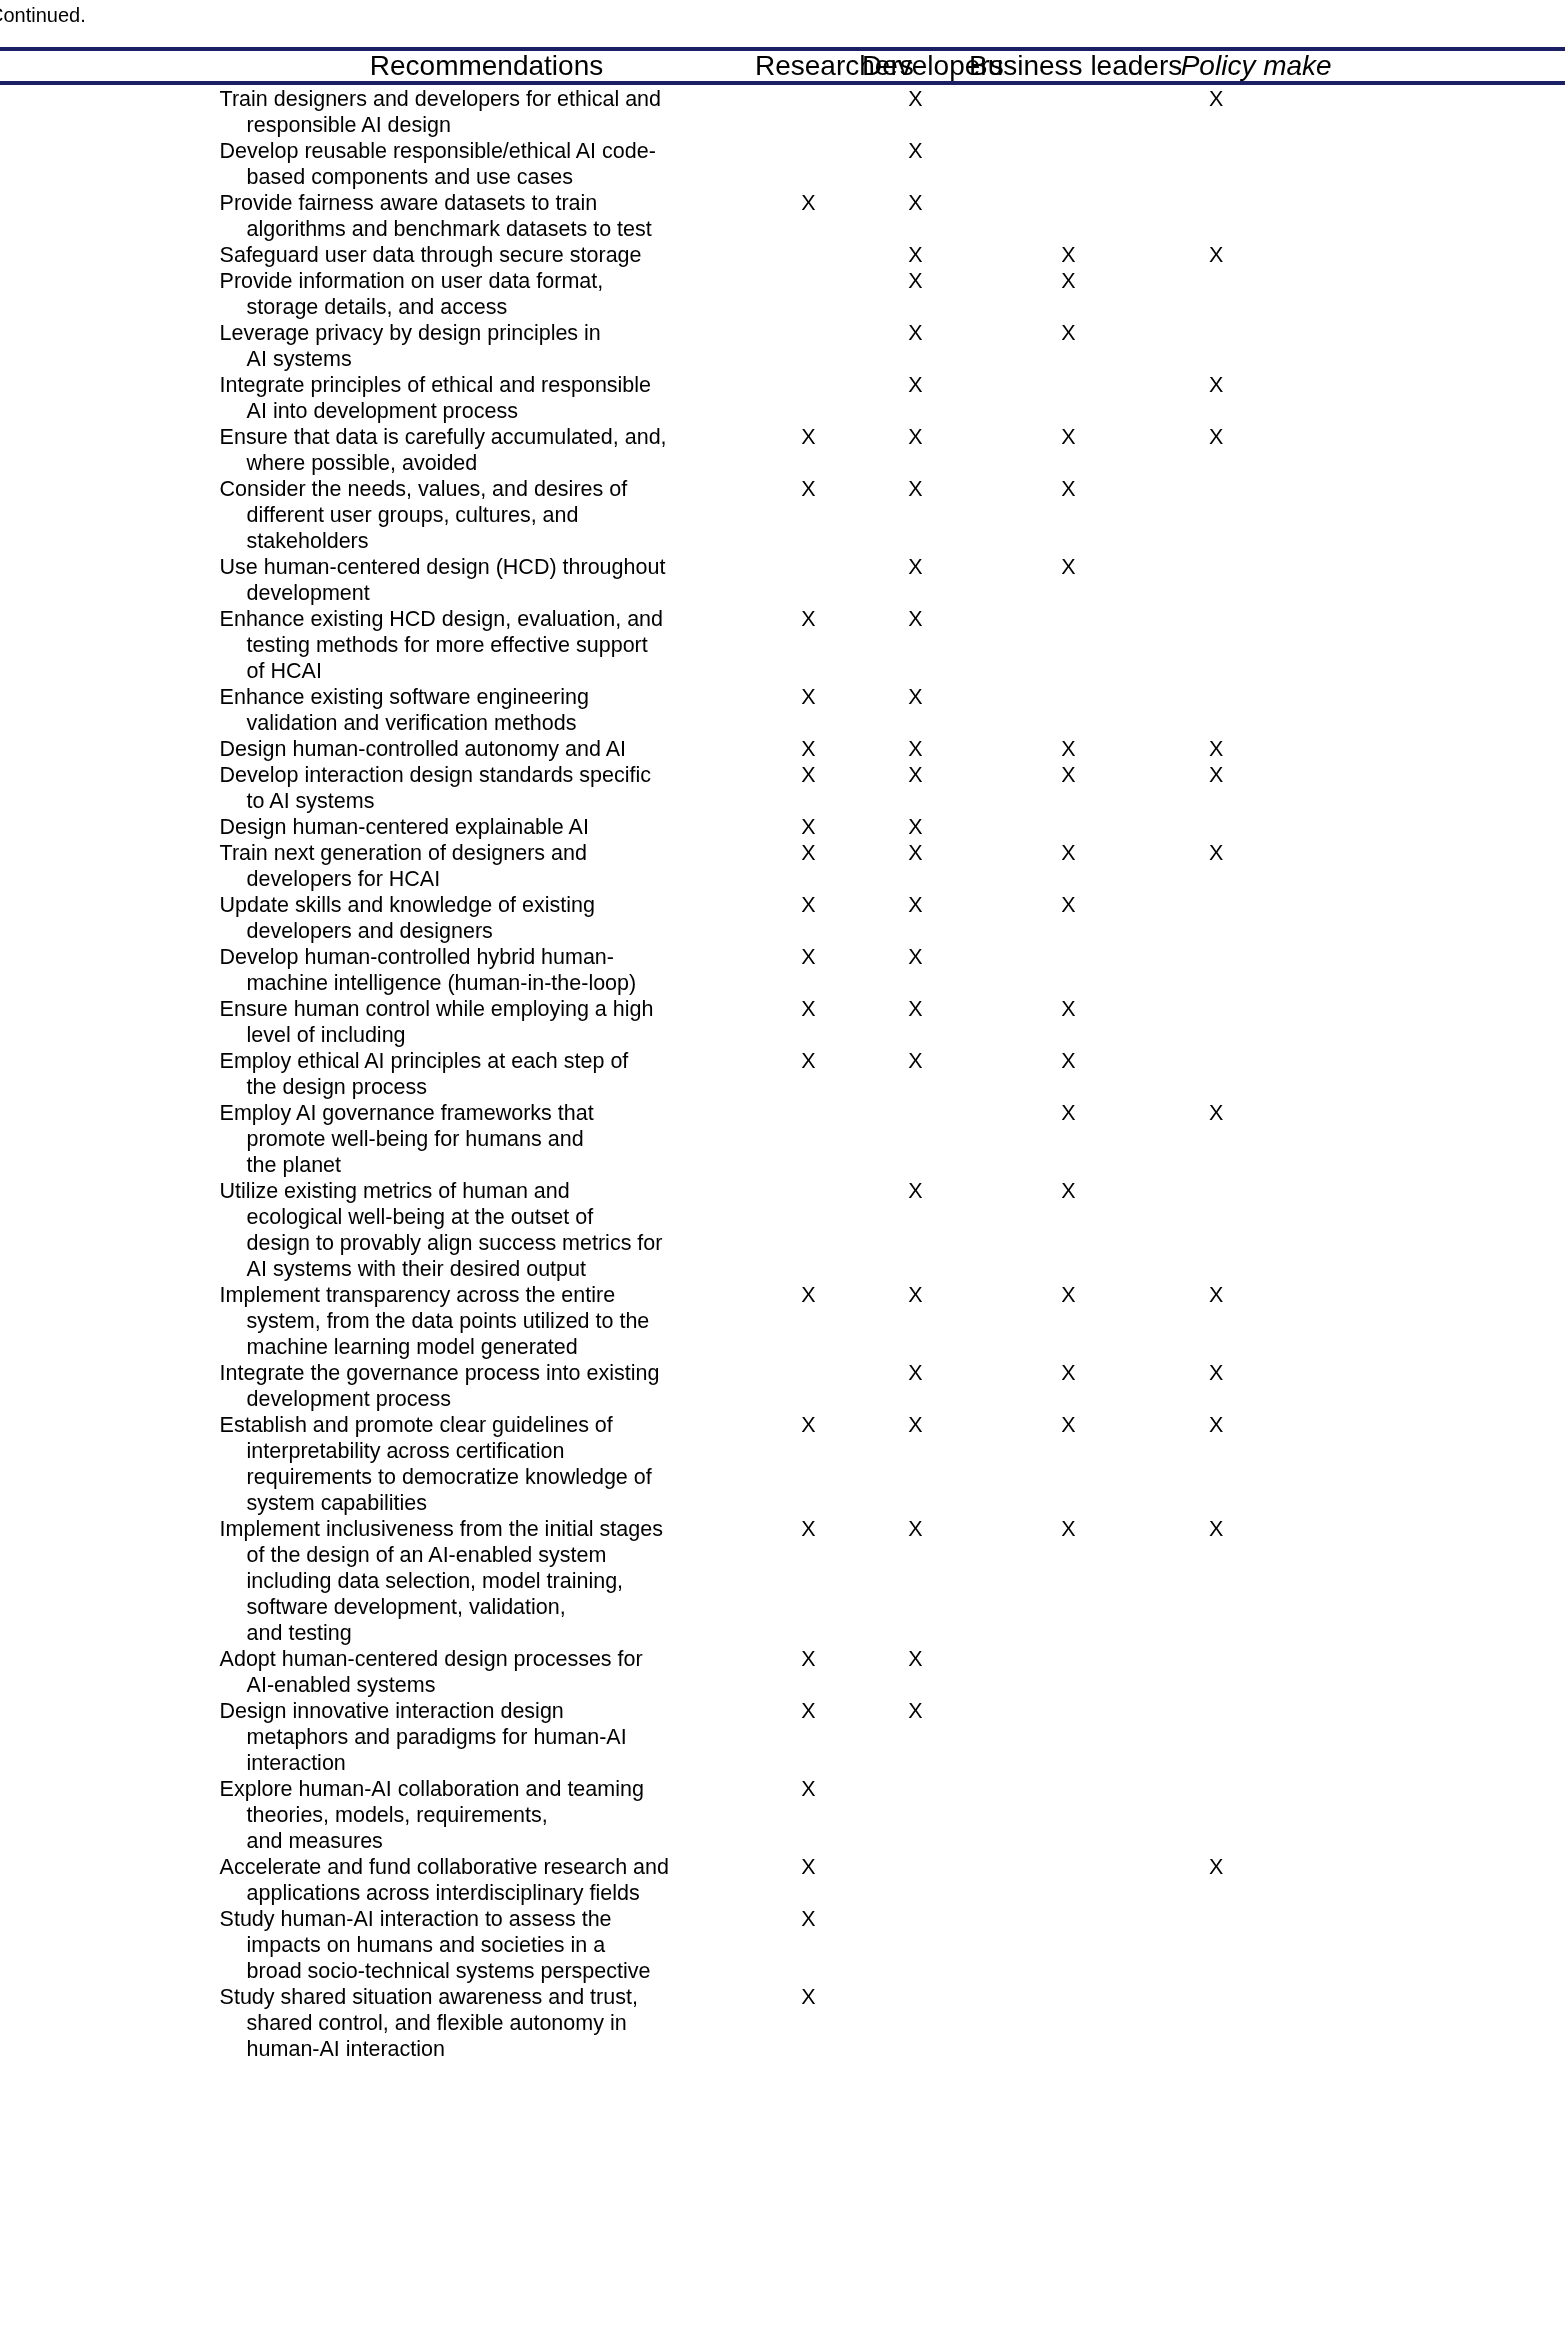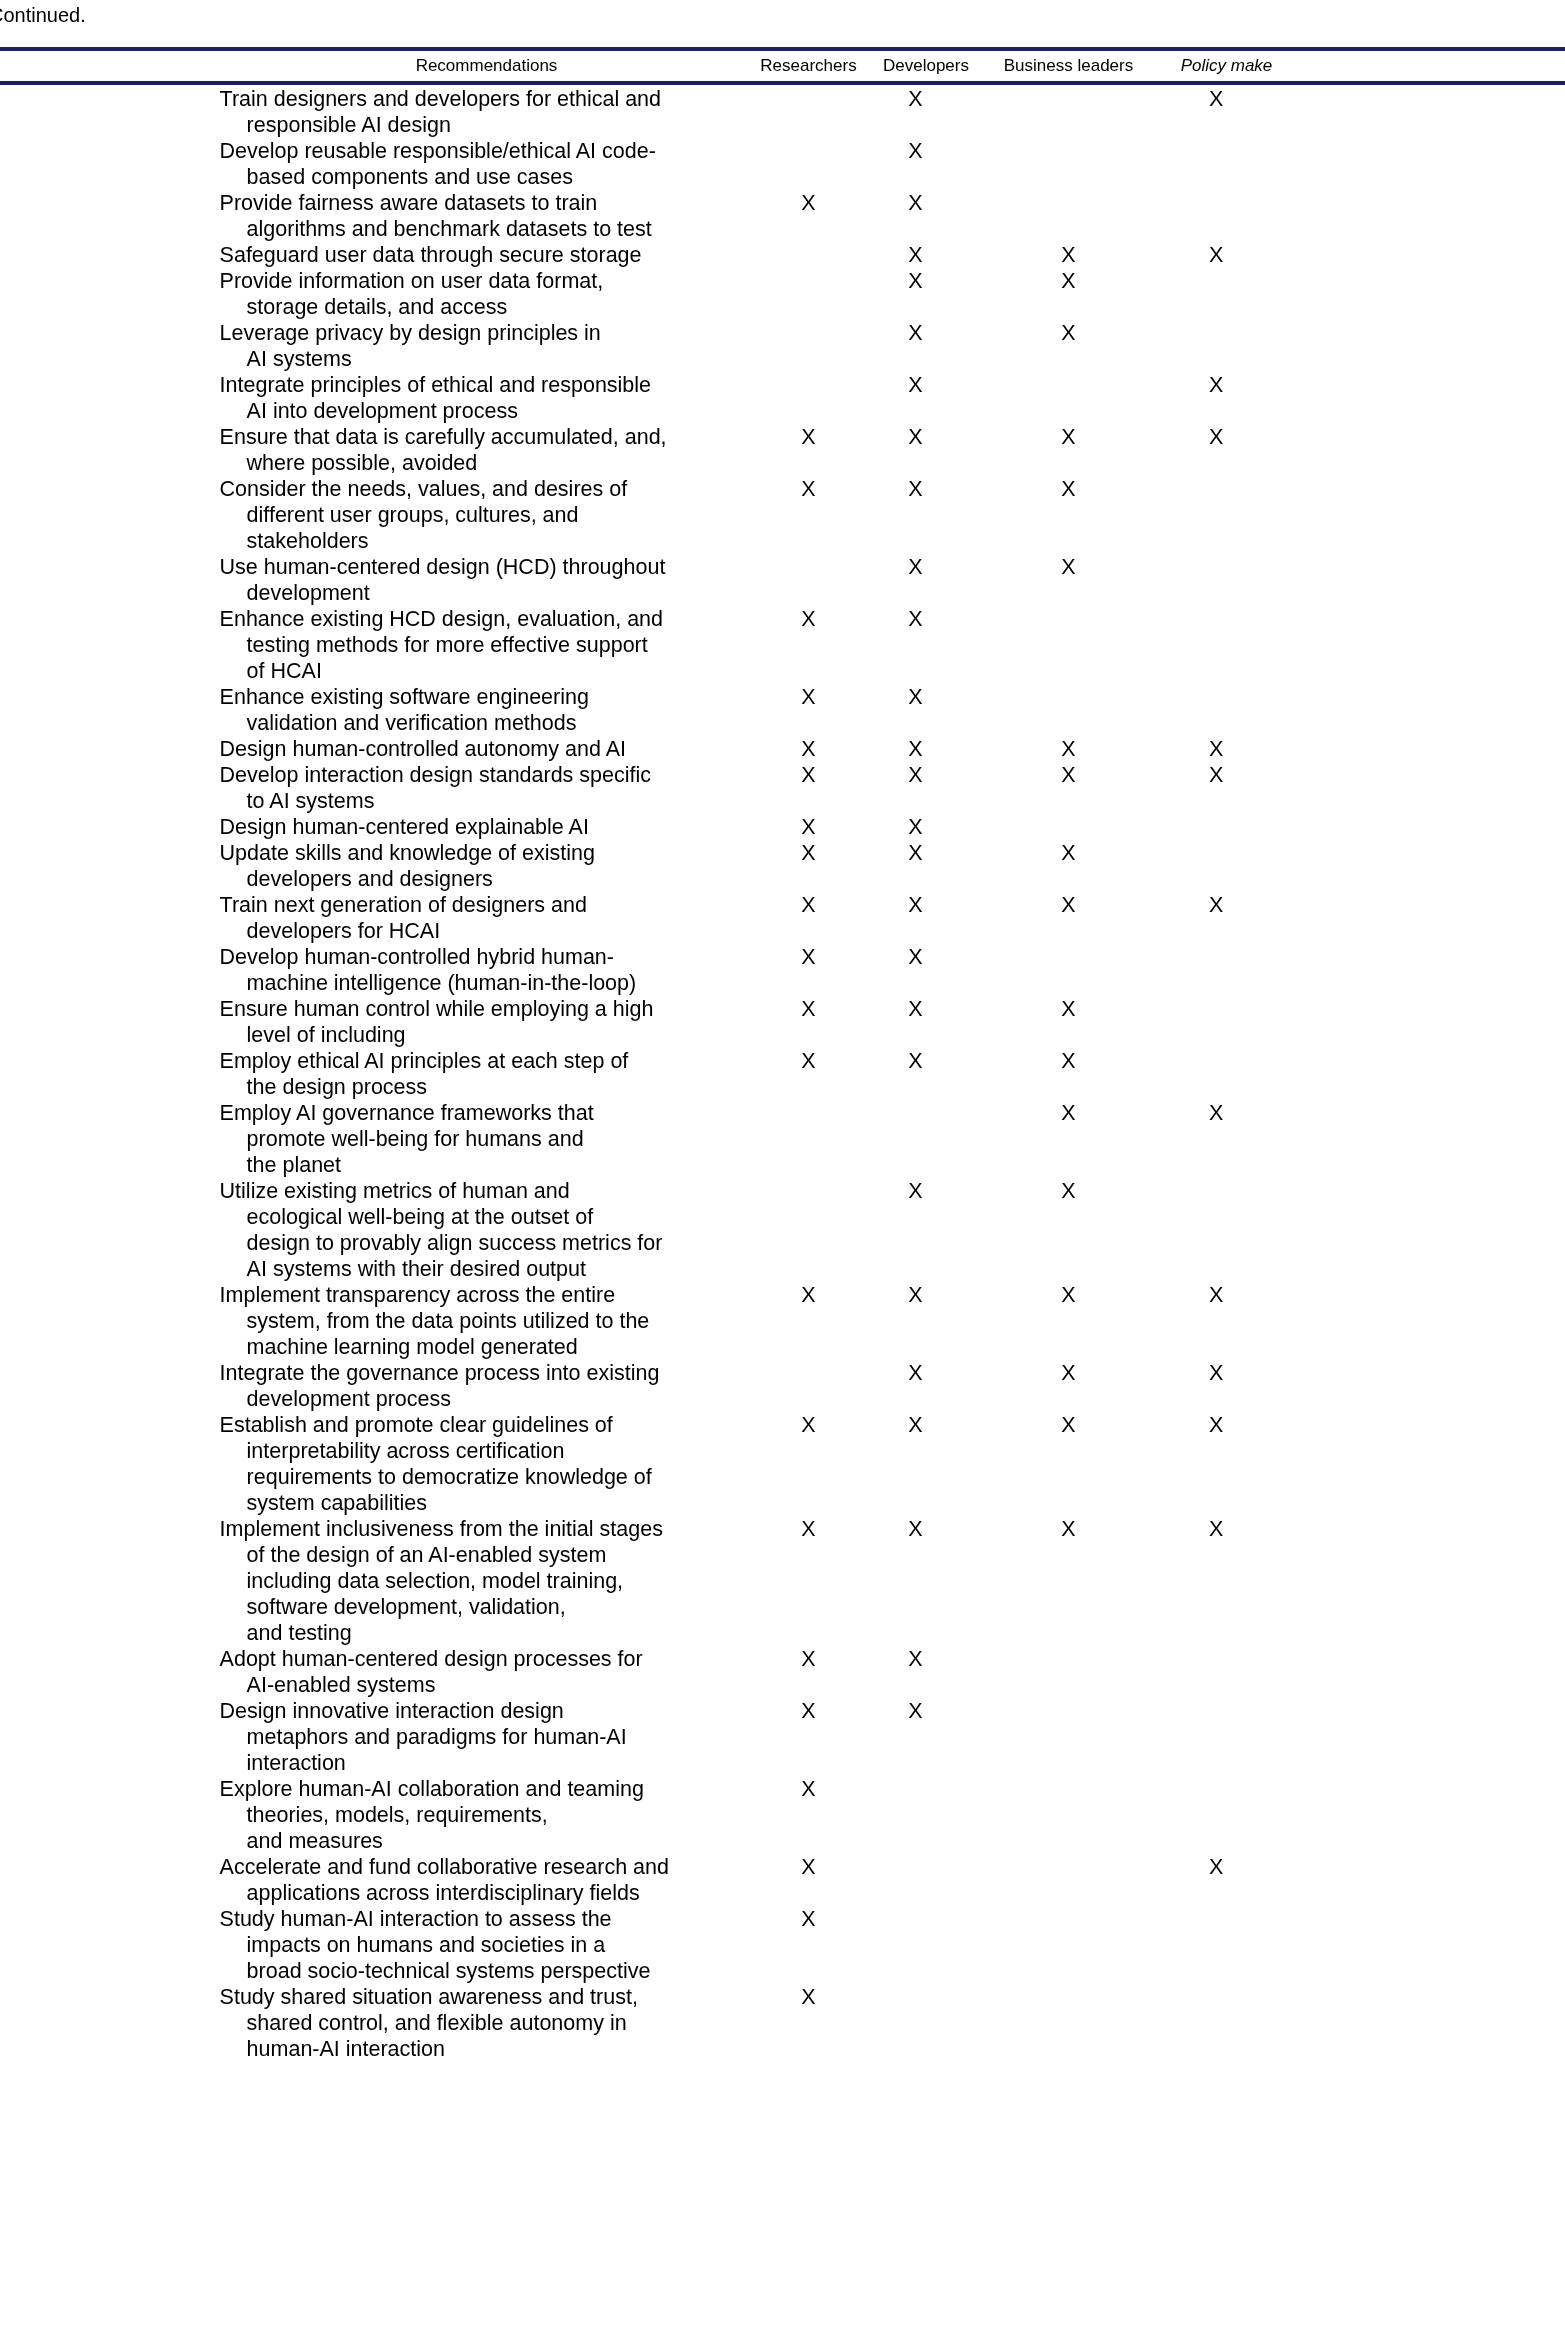--- a/index.html
+++ b/index.html
@@ -49,21 +49,21 @@
   }
   table.tbl col.c-group{width:218px;}
   table.tbl col.c-rec{width:537px;}
   table.tbl col.c-res{width:107px;}
   table.tbl col.c-dev{width:107px;}
   table.tbl col.c-bus{width:199px;}
   table.tbl col.c-pol{width:397px;}
 
   thead th{
     font-weight:normal;
-    font-size:17px;
+    font-size:28px;
     line-height:30px;
     padding:0;
     height:30px;
     vertical-align:middle;
     white-space:nowrap;
   }
   th.h-group{}
   th.h-rec{text-align:center;}
   th.h-res{text-align:center;}
   th.h-dev{text-align:right;}
@@ -289,38 +289,38 @@
             <span class="line">Design human-centered explainable AI</span>
           </td>
           <td class="mark">X</td>
           <td class="mark">X</td>
           <td class="mark"></td>
           <td class="mark pol"></td>
         </tr>
         <tr>
           <td class="group"></td>
           <td class="rec">
+            <span class="line">Train next generation of designers and</span>
+            <span class="line cont">developers for HCAI</span>
+          </td>
+          <td class="mark">X</td>
+          <td class="mark">X</td>
+          <td class="mark">X</td>
+          <td class="mark pol">X</td>
+        </tr>
+        <tr>
+          <td class="group"></td>
+          <td class="rec">
             <span class="line">Update skills and knowledge of existing</span>
             <span class="line cont">developers and designers</span>
           </td>
           <td class="mark">X</td>
           <td class="mark">X</td>
           <td class="mark">X</td>
           <td class="mark pol"></td>
-        </tr>
-        <tr>
-          <td class="group"></td>
-          <td class="rec">
-            <span class="line">Train next generation of designers and</span>
-            <span class="line cont">developers for HCAI</span>
-          </td>
-          <td class="mark">X</td>
-          <td class="mark">X</td>
-          <td class="mark">X</td>
-          <td class="mark pol">X</td>
         </tr>
         <tr>
           <td class="group"></td>
           <td class="rec">
             <span class="line">Develop human-controlled hybrid human-</span>
             <span class="line cont">machine intelligence (human-in-the-loop)</span>
           </td>
           <td class="mark">X</td>
           <td class="mark">X</td>
           <td class="mark"></td>

